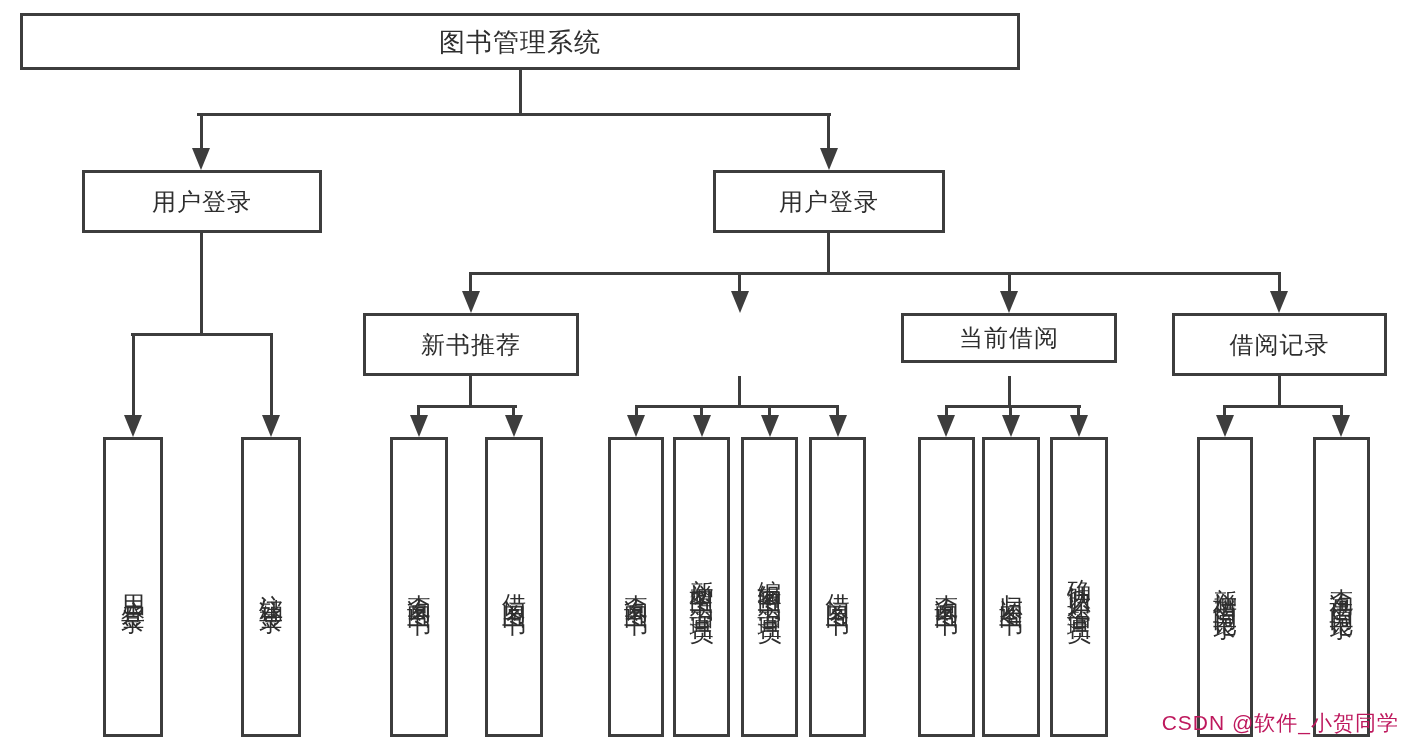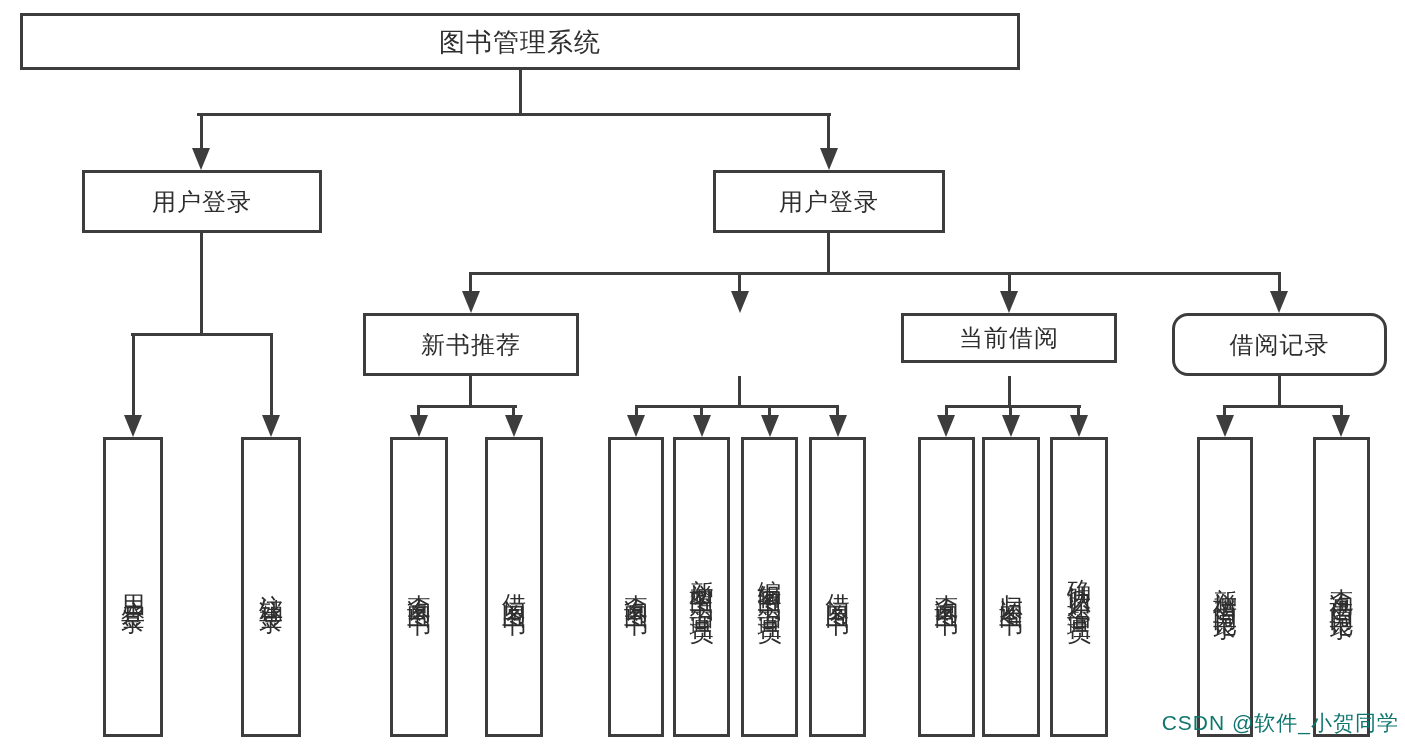--- a/index.html
+++ b/index.html
@@ -55,33 +55,33 @@
     border-left:9px solid transparent;
     border-right:9px solid transparent;
     border-top:22px solid #3d3d3d;
     z-index:1;
   }
   
   .watermark{
     position:absolute;
     right:6px;bottom:10px;
     font-size:21px;
-    color:#0f766e;
+    color:#be185d;
     z-index:3;
     letter-spacing:1px;
   }
 
   
   .b-root{left:20px;top:13px;width:1000px;height:57px;}
   .b-userlogin{left:82px;top:170px;width:240px;height:63px;}
   .b-bookmgmt{left:713px;top:170px;width:232px;height:63px;}
   .b-newrec{left:363px;top:313px;width:216px;height:63px;}
   .b-borrow{left:632px;top:313px;width:216px;height:63px;}
   .b-current{left:901px;top:313px;width:216px;height:50px;}
-  .b-records{left:1172px;top:313px;width:215px;height:63px;border-radius:16px;}
+  .b-records{left:1172px;top:313px;width:215px;height:63px;}
 </style>
 </head>
 <body>
 
 <div class="canvas">
 
   <div class="box b-root">
     <span class="h1">图书管理系统</span>
   </div>
 

